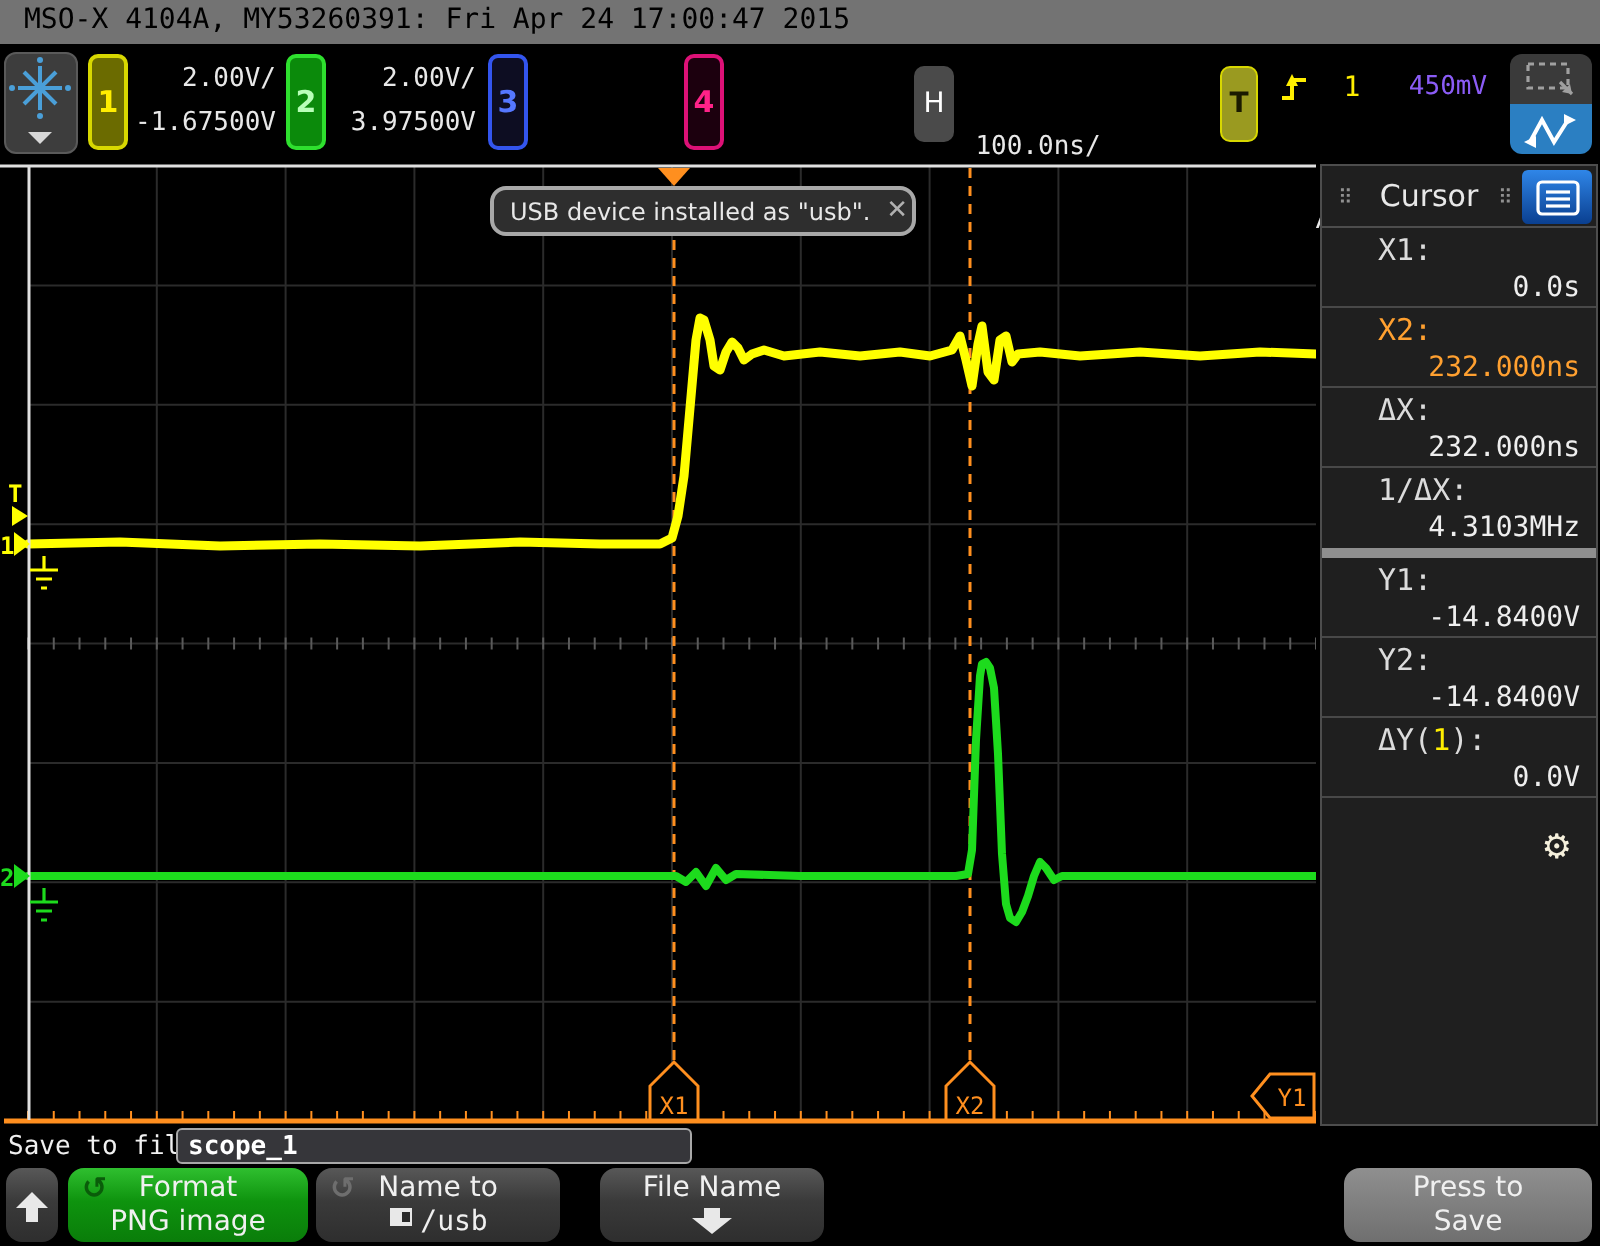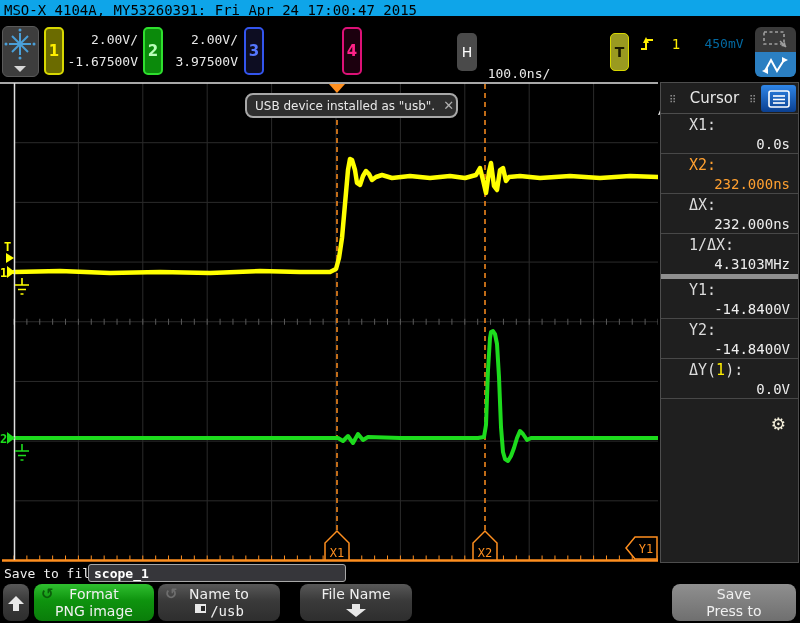--- a/index.html
+++ b/index.html
@@ -1,40 +1,40 @@
 <!DOCTYPE html>
 <html><head>
 <meta charset="utf-8">
 <style>
   * { margin:0; padding:0; box-sizing:border-box; }
   html,body { width:800px; height:623px; background:#000; font-family:"DejaVu Sans",sans-serif; overflow:hidden; }
   .abs { position:absolute; }
   #screen { position:relative; width:800px; height:623px; background:#000; }
 
   
-  #titlebar { left:0; top:0; width:800px; height:16px; background:#0ea5e9; color:#000;
-    font-family:"DejaVu Sans Mono",monospace; font-size:14px; line-height:21px; padding-left:4px; }
+  #titlebar { left:0; top:0; width:800px; height:22px; background:#737373; color:#000;
+    font-family:"DejaVu Sans Mono",monospace; font-size:14px; line-height:21px; padding-left:12px; }
 
   
   #toolbar { left:0; top:22px; width:800px; height:60px; background:#000; }
   .chbtn { top:5px; width:20px; height:48px; border-radius:5px; display:flex; align-items:center;
     justify-content:center; font-size:15px; font-weight:bold; }
   .readout { font-family:"DejaVu Sans Mono",monospace; font-size:13px; color:#e8e8e8; text-align:right; line-height:22px; padding-top:2px; }
   #logo-btn { left:2px; top:4px; width:37px; height:51px; background:#3d3d3d; border:1px solid #5a5a5a; border-radius:6px; }
   #ch1-btn { left:44px; background:#6b6b00; border:2px solid #d8d800; color:#ffee00; }
   #ch2-btn { left:143px; background:#0b8a0b; border:2px solid #2ee02e; color:#b9ffb9; }
   #ch3-btn { left:244px; background:#0d0d22; border:2px solid #3355ee; color:#5577ff; }
   #ch4-btn { left:342px; background:#1c000e; border:2px solid #dd1177; color:#ff2288; }
   #h-btn  { left:457px; top:11px; width:20px; height:38px; background:#4a4a4a; border-radius:5px; color:#fff;
     display:flex; align-items:center; justify-content:center; font-size:14px; }
   #t-btn  { left:610px; top:11px; width:19px; height:38px; background:#9a9a20; border:1px solid #d8d800; border-radius:5px;
     color:#1a1a00; display:flex; align-items:center; justify-content:center; font-size:14px; font-weight:bold; }
   #trig-source { left:668px; top:14px; width:16px; color:#ffee00; font-size:14px; text-align:center;
     font-family:"DejaVu Sans Mono",monospace; }
-  #trig-level { left:695px; top:14px; width:58px; color:#0369a1; font-size:13px; text-align:center;
+  #trig-level { left:695px; top:14px; width:58px; color:#8b5cf6; font-size:13px; text-align:center;
     font-family:"DejaVu Sans Mono",monospace; }
   #trig-mode { left:648px; top:33px; width:50px; color:#e8e8e8; font-size:13px; text-align:center;margin-top:48px; }
   #tool-split { left:755px; top:5px; width:41px; height:50px; border-radius:6px; overflow:hidden; }
   #tool-split .half { width:41px; height:25px; display:flex; align-items:center; justify-content:center; }
   #zoom-half { background:#3a3a3a; }
   #cursor-half { background:#2b7fc2; }
 
   
   #plot { left:0; top:82px; width:658px; height:481px; background:#000; }
 
@@ -388,18 +388,18 @@
 
     <div id="btn-filename" class="softkey">
       <div>File Name</div>
       <svg width="22" height="14" style="margin-top:1px;">
         <polygon points="7,0 15,0 15,5 21,5 11,13 1,5 7,5" fill="#e8e8e8"></polygon>
       </svg>
     </div>
 
 
     <div id="btn-press" class="softkey">
+      <div>Press to</div>
       <div>Save</div>
-      <div>Press to</div>
     </div>
   </div>
 
 </div>
 
 </body></html>

